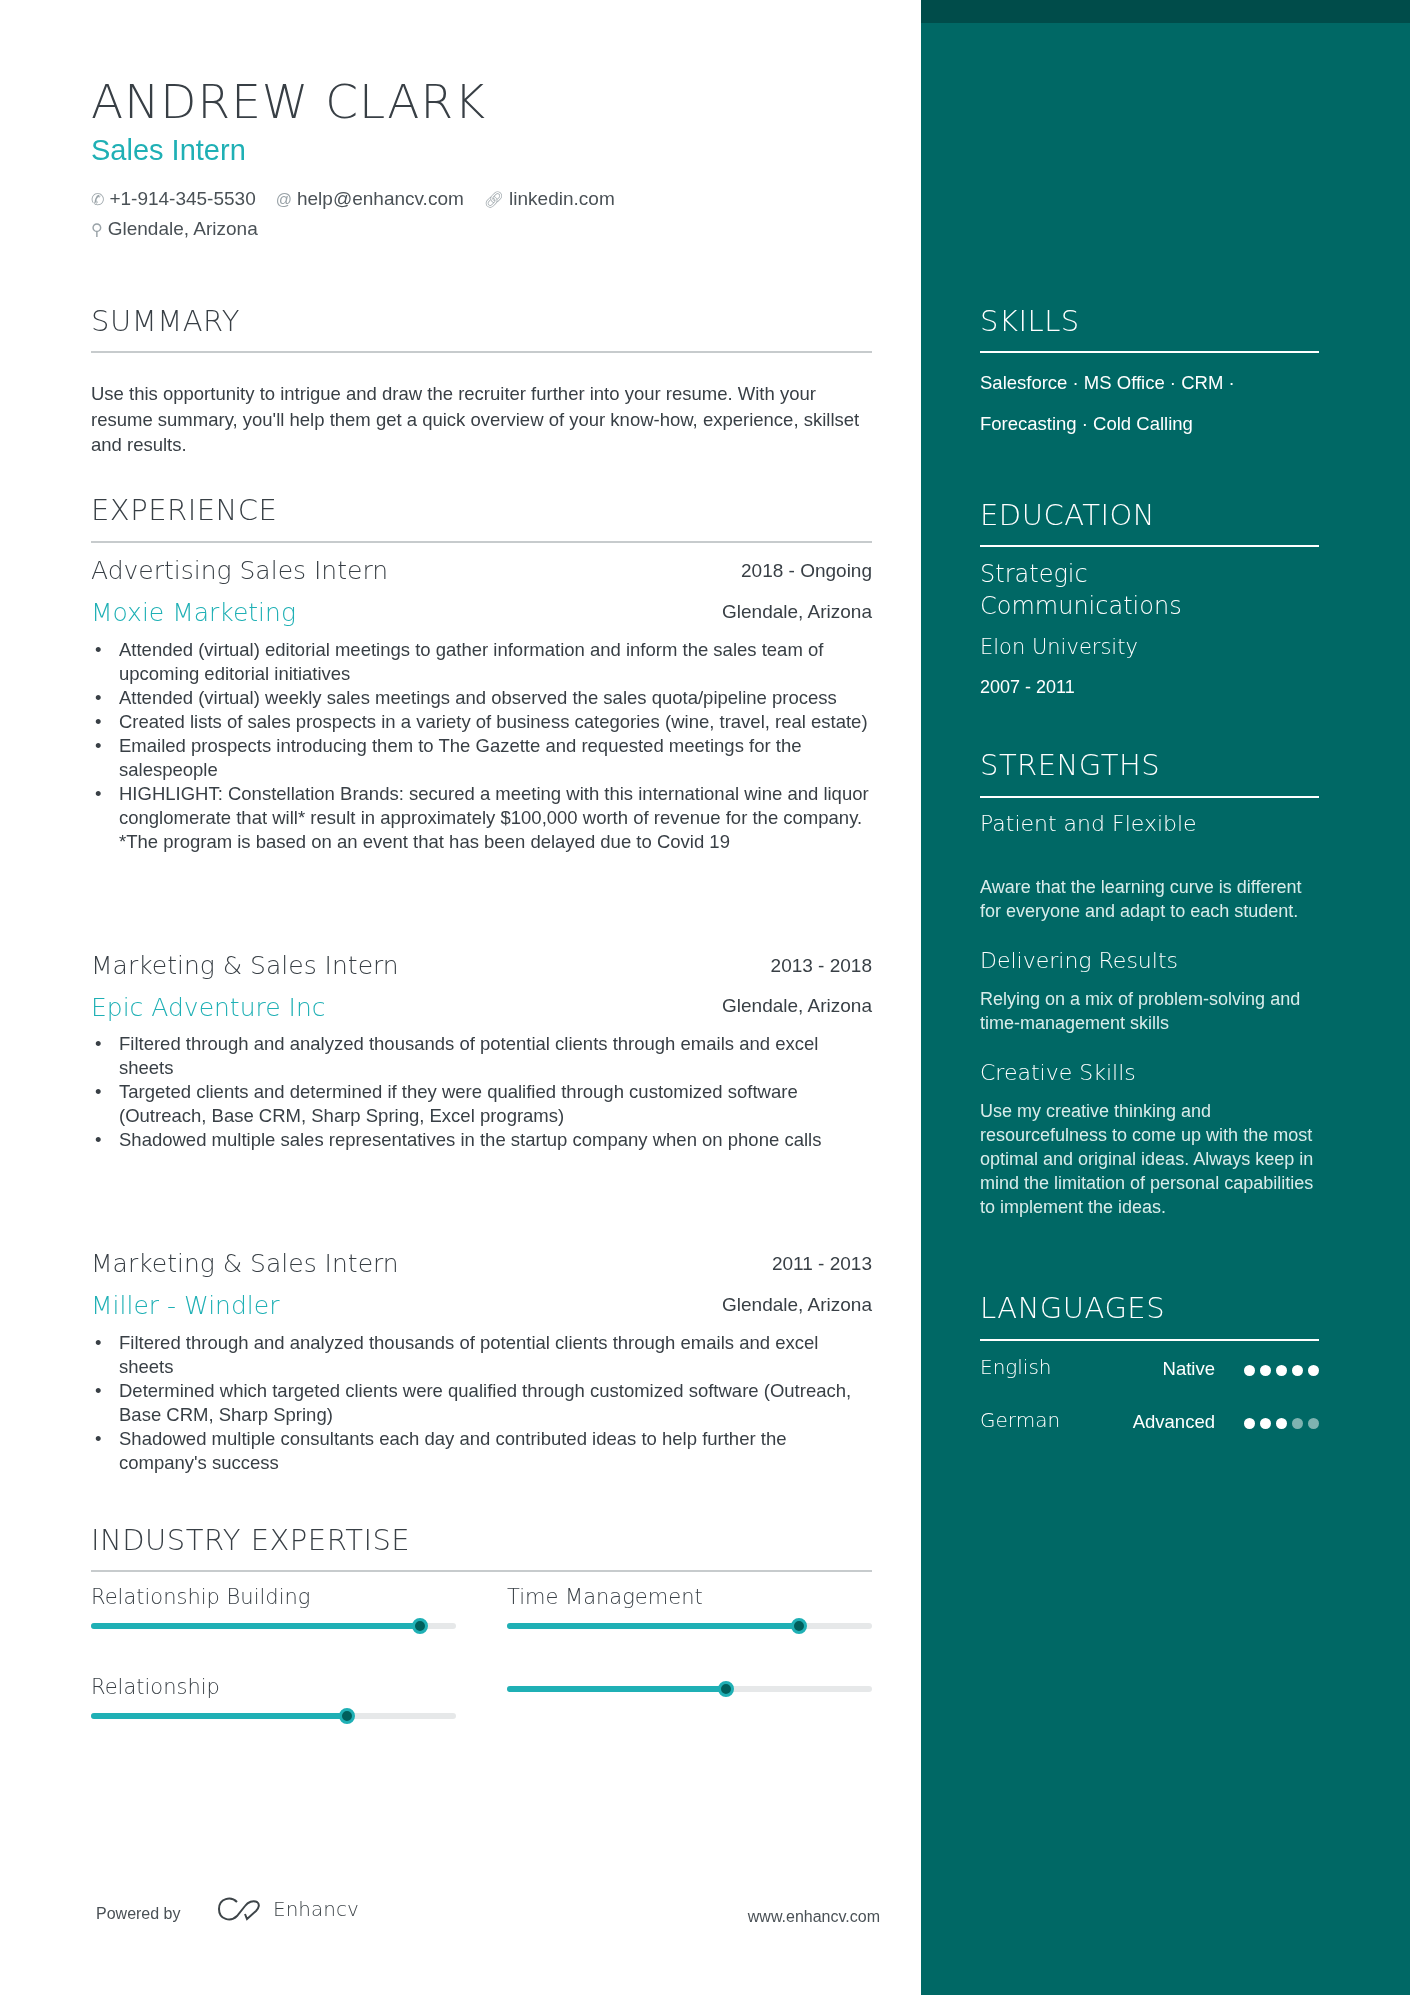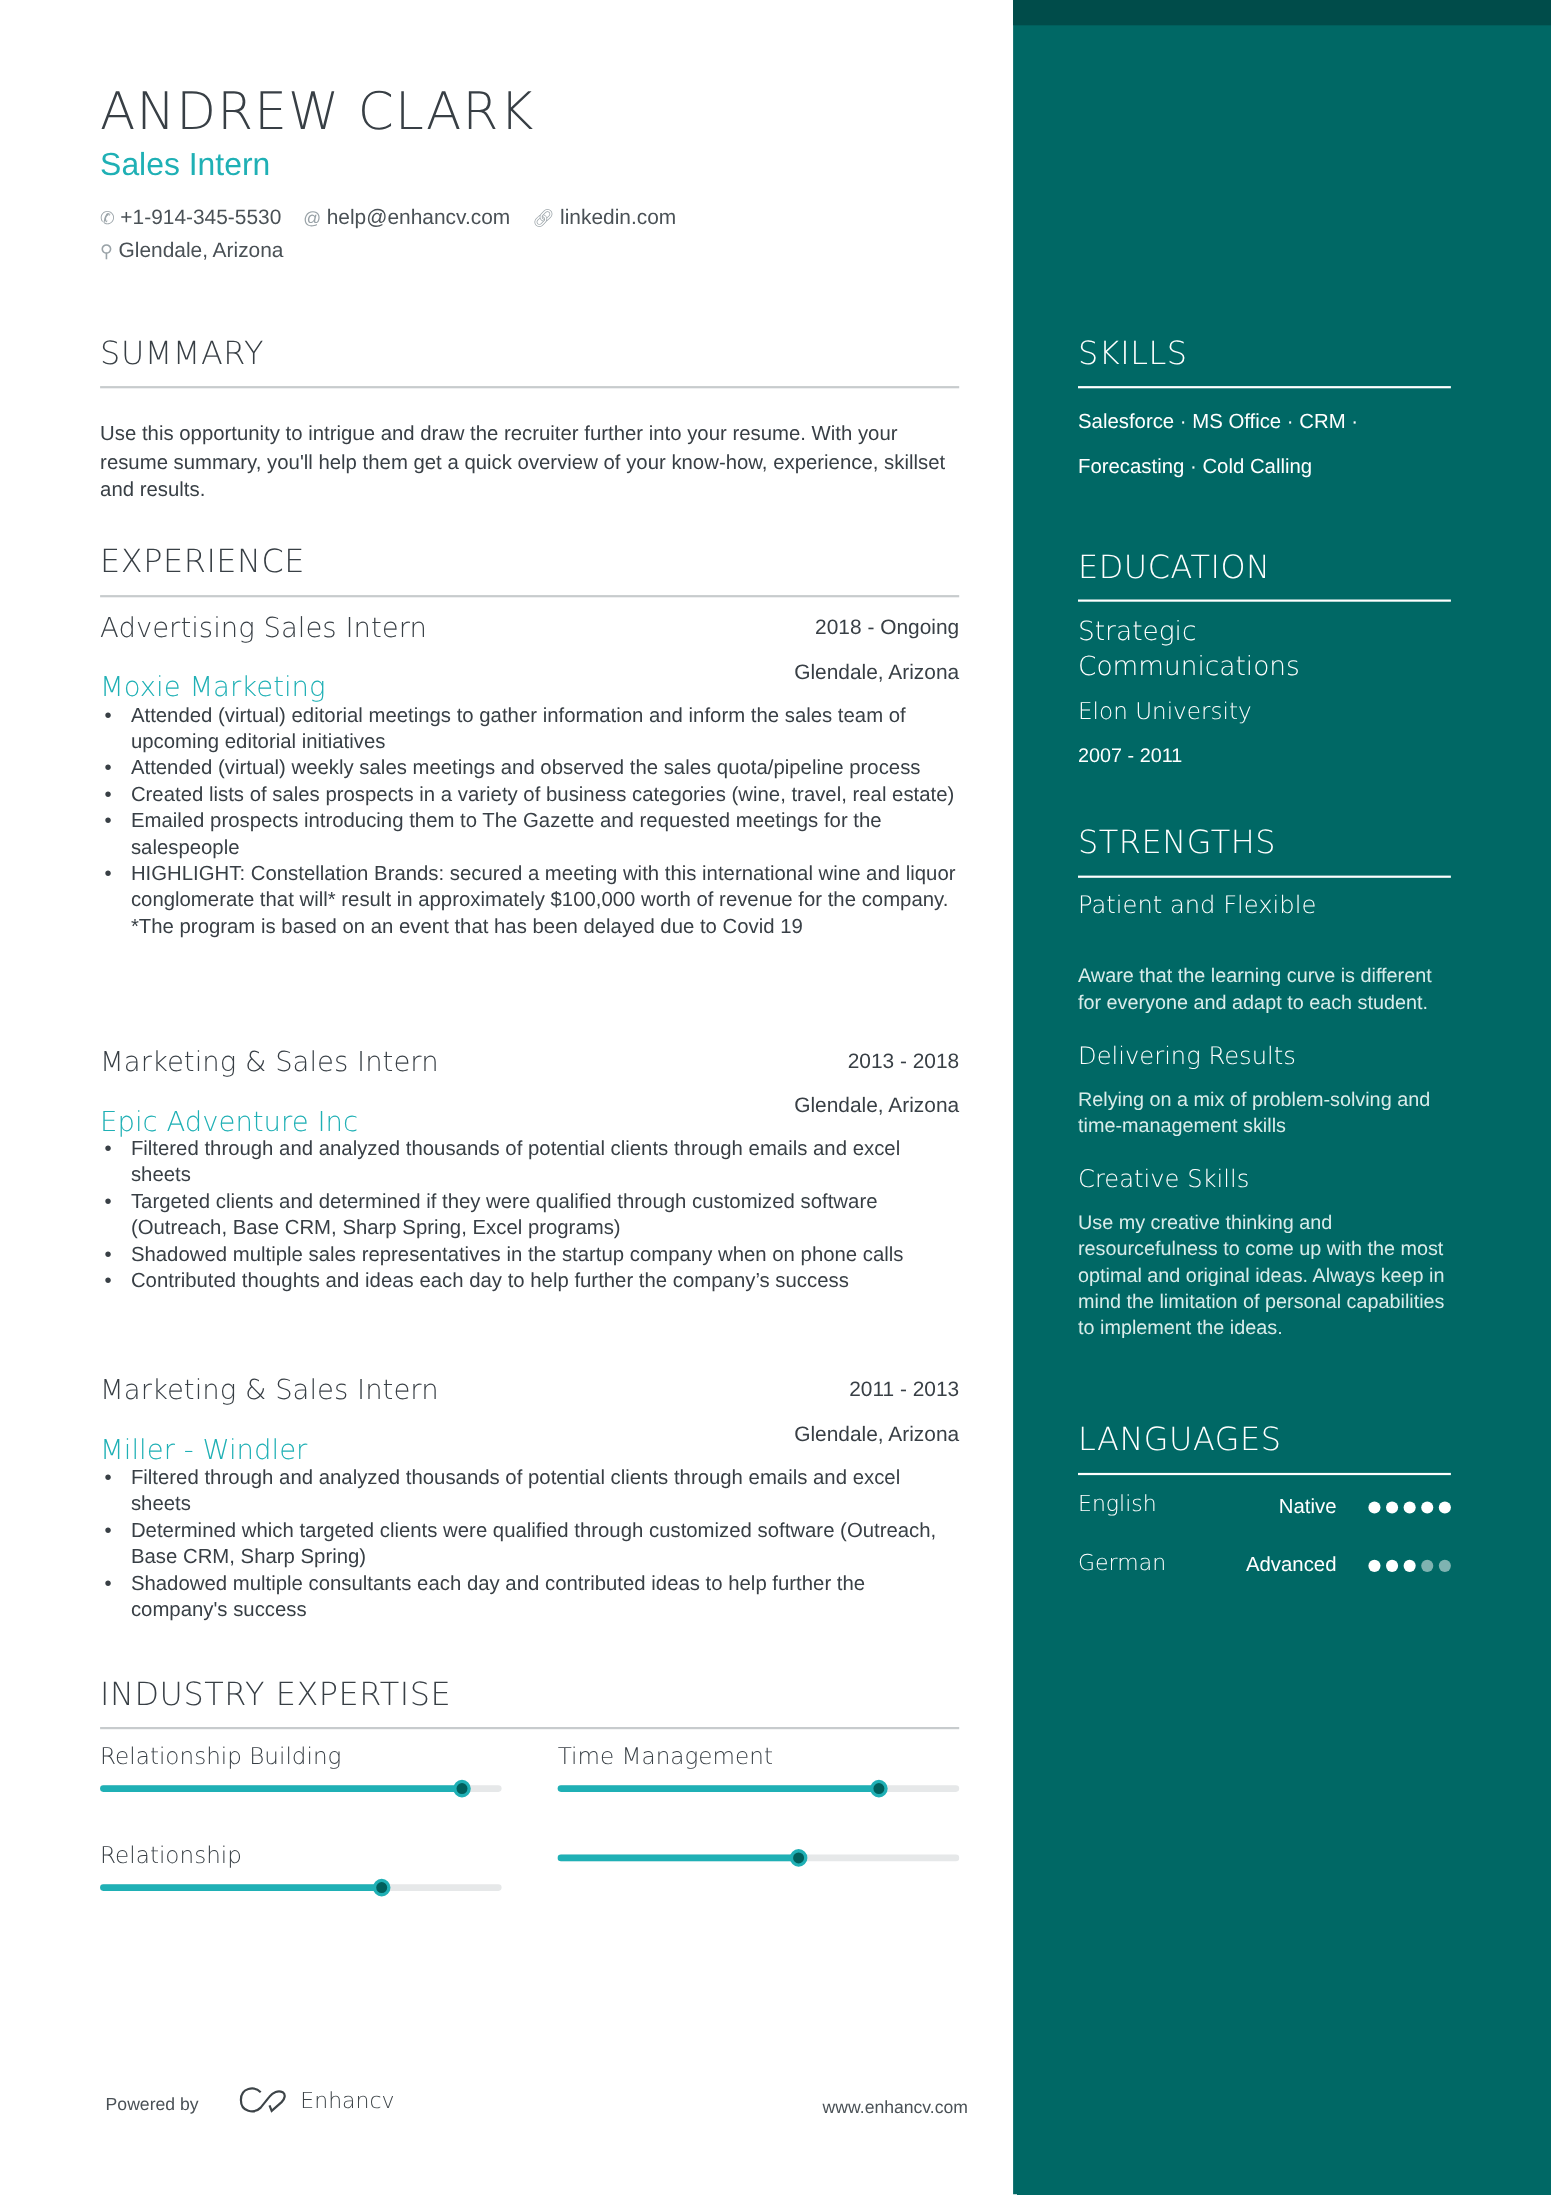--- a/index.html
+++ b/index.html
@@ -16,21 +16,21 @@
   .contacts span.ico { color:#9aa3a8; margin-right:5px; font-size:16px; }
   .location { position:absolute; top:218px; font-size:19px; color:#4a5156; }
 
   .sec-title { position:absolute; font-family:"DejaVu Sans", sans-serif; font-size:29px; font-weight:300; color:#383f45; letter-spacing:0.5px; }
   .sec-line { position:absolute; height:2px; background:#c7cbcd; width:781px; }
 
   .summary { position:absolute; top:381px; width:781px; font-size:18.5px; line-height:25.5px; color:#383f45; }
 
   .job-title { position:absolute; font-family:"DejaVu Sans", sans-serif; font-size:25px; font-weight:300; color:#383f45; }
   .job-date { position:absolute; right:0; font-size:19px; color:#383f45; }
-  .job-company { position:absolute; font-family:"DejaVu Sans", sans-serif; font-size:25px; font-weight:300; color:#1fb0b5;margin-top:12px; }
+  .job-company { position:absolute; font-family:"DejaVu Sans", sans-serif; font-size:25px; font-weight:300; color:#1fb0b5; }
   .job-loc { position:absolute; right:0; font-size:19px; color:#383f45; }
   ul.bullets { position:absolute; list-style:none; width:781px; font-size:18.5px; line-height:24px; color:#383f45; }
   ul.bullets li { position:relative; padding-left:28px; }
   ul.bullets li::before { content:"•"; position:absolute; left:4px; top:0; }
 
   .exp-item { position:absolute; width:365px; }
   .exp-label { font-family:"DejaVu Sans", sans-serif; font-size:21px; font-weight:300; color:#383f45; line-height:27px; }
   .bar { position:relative; height:6px; background:#e6e8e9; border-radius:3px; margin-top:12px; }
   .bar-fill { position:absolute; left:0; top:0; height:6px; background:#1fb0b5; border-radius:3px; }
   .bar-knob { position:absolute; top:-5px; width:16px; height:16px; border-radius:50%; background:#005f5c; border:3px solid #1fb0b5; margin-left:-8px; }
@@ -91,21 +91,20 @@
 
   <div>
     <div class="job-title" style="top:951px;">Marketing &amp; Sales Intern</div>
     <div class="job-date" style="top:955px;">2013 - 2018</div>
     <div class="job-company" style="top:993px;">Epic Adventure Inc</div>
     <div class="job-loc" style="top:995px;">Glendale, Arizona</div>
     <ul class="bullets" style="top:1032px;">
       <li>Filtered through and analyzed thousands of potential clients through emails and excel sheets</li>
       <li>Targeted clients and determined if they were qualified through customized software (Outreach, Base CRM, Sharp Spring, Excel programs)</li>
       <li>Shadowed multiple sales representatives in the startup company when on phone calls</li>
-      <li>Contributed thoughts and ideas each day to help further the company’s success</li>
     </ul>
   </div>
 
   <div>
     <div class="job-title" style="top:1249px;">Marketing &amp; Sales Intern</div>
     <div class="job-date" style="top:1253px;">2011 - 2013</div>
     <div class="job-company" style="top:1291px;">Miller - Windler</div>
     <div class="job-loc" style="top:1294px;">Glendale, Arizona</div>
     <ul class="bullets" style="top:1331px;">
       <li>Filtered through and analyzed thousands of potential clients through emails and excel sheets</li>

